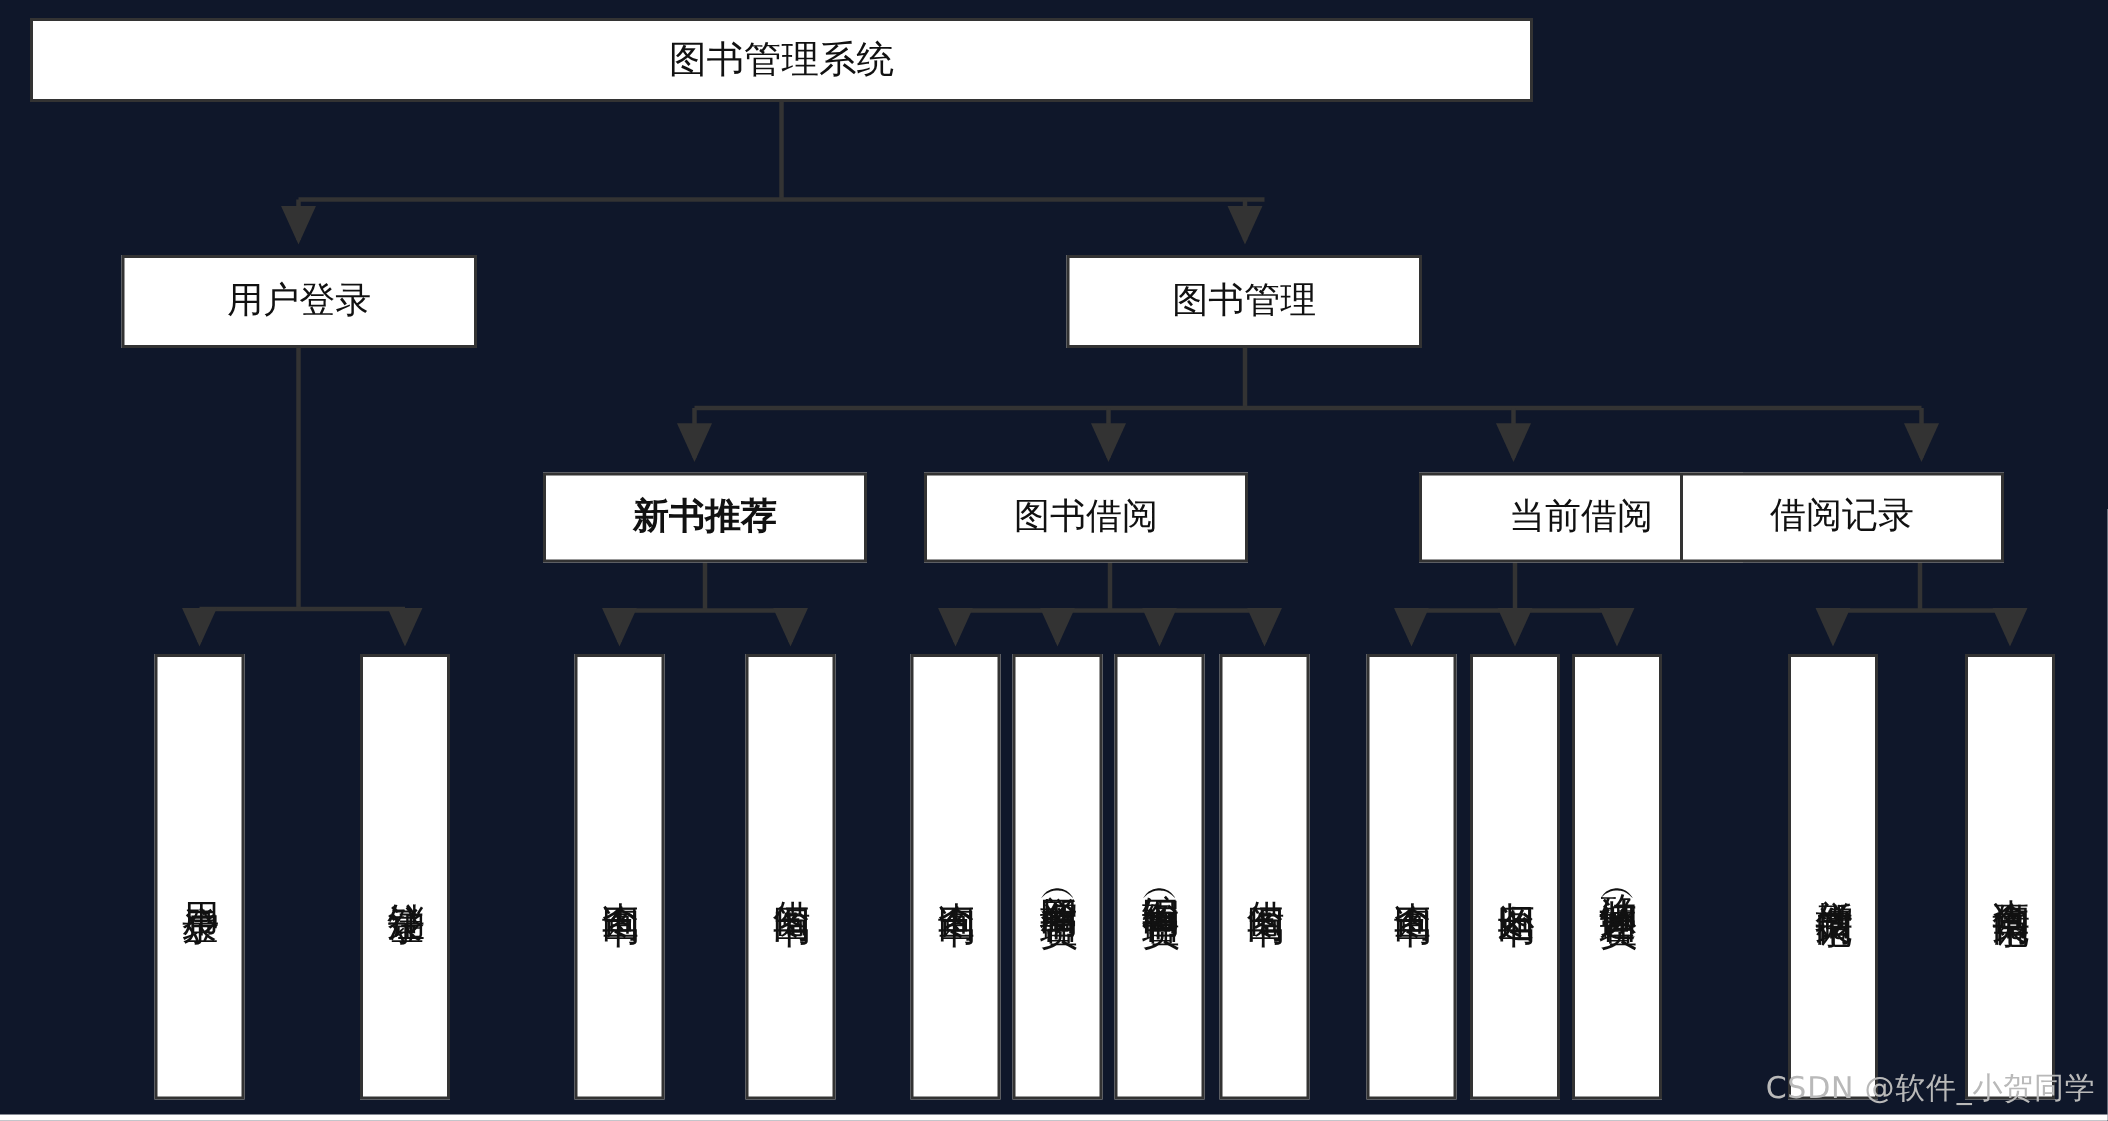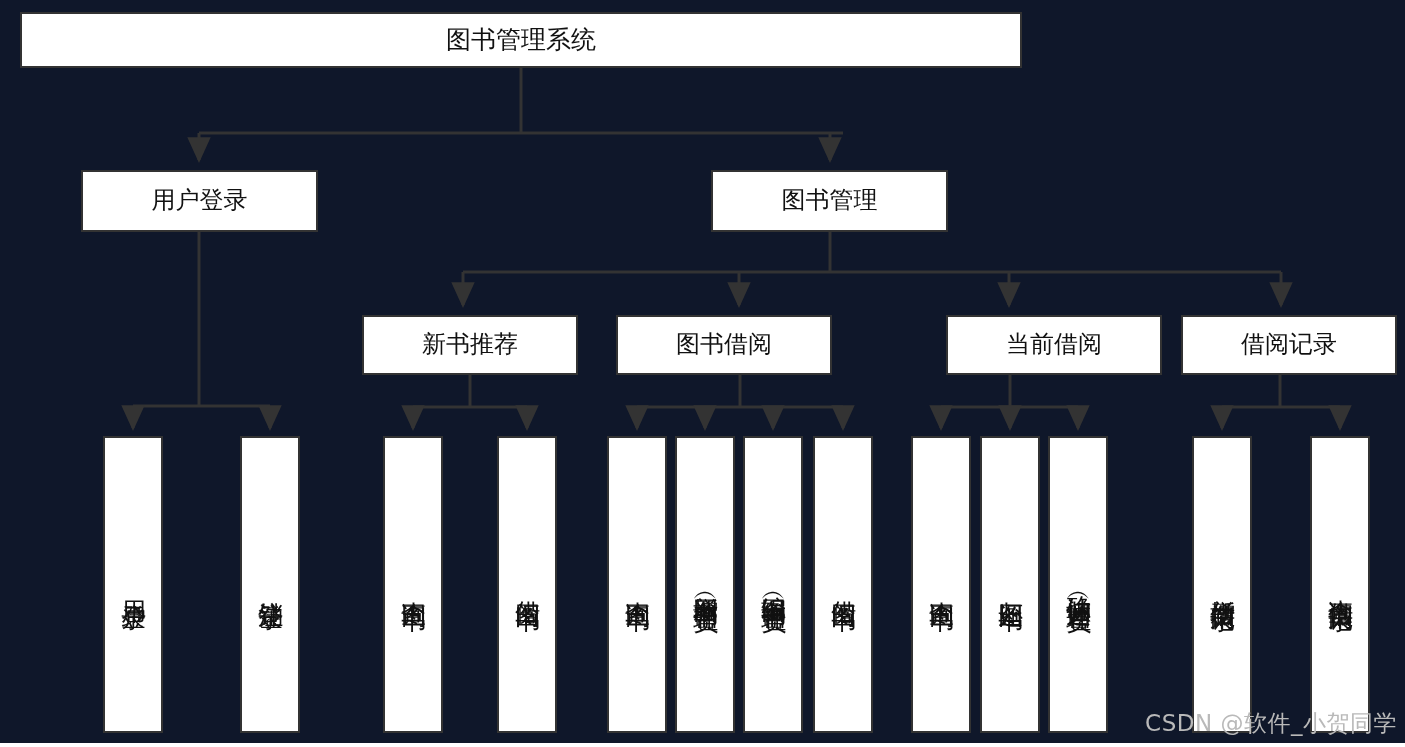--- a/index.html
+++ b/index.html
@@ -60,21 +60,21 @@
   .node .lbl {
     display: block;
   }
   .node.leaf-node .lbl {
     white-space: normal;
   }
   .watermark {
     position: absolute;
     right: 8px;
     bottom: 4px;
-    font-size: 23px;
+    font-size: 20px;
     color: #b9b9b9;
     letter-spacing: 0.5px;
     white-space: nowrap;
     font-family: "DejaVu Sans", "Liberation Sans", sans-serif;
   }
 </style>
 </head>
 <body>
 
 <div id="diagram-root">
@@ -133,30 +133,30 @@
     <span class="lbl">图书管理系统</span>
   </div>
 
   <div class="node branch-node" style="left:81px; top:170px; width:237px; height:62px;">
     <span class="lbl">用户登录</span>
   </div>
   <div class="node branch-node" style="left:711px; top:170px; width:237px; height:62px;">
     <span class="lbl">图书管理</span>
   </div>
 
-  <div class="node sub-node" style="left:362px; top:315px; width:216px; height:60px;">
+  <div class="node sub-node" style="left:362px; top:315px; width:216px; height:60px;font-weight:bold;">
     <span class="lbl">新书推荐</span>
   </div>
   <div class="node sub-node" style="left:616px; top:315px; width:216px; height:60px;">
     <span class="lbl">图书借阅</span>
   </div>
   <div class="node sub-node" style="left:902px; top:315px; width:216px; height:60px;margin-left:44px;">
     <span class="lbl">当前借阅</span>
   </div>
-  <div class="node sub-node" style="left:1181px; top:315px; width:216px; height:60px;font-family:Liberation Serif, serif;">
+  <div class="node sub-node" style="left:1120px; top:315px; width:216px; height:60px;font-family:Liberation Serif, serif;">
     <span class="lbl">借阅记录</span>
   </div>
 
   <div class="node leaf-node" style="left:103px; top:436px; width:60px; height:297px;">
     <span class="lbl">用户登录</span>
   </div>
   <div class="node leaf-node" style="left:240px; top:436px; width:60px; height:297px;">
     <span class="lbl">注销登录</span>
   </div>
 

